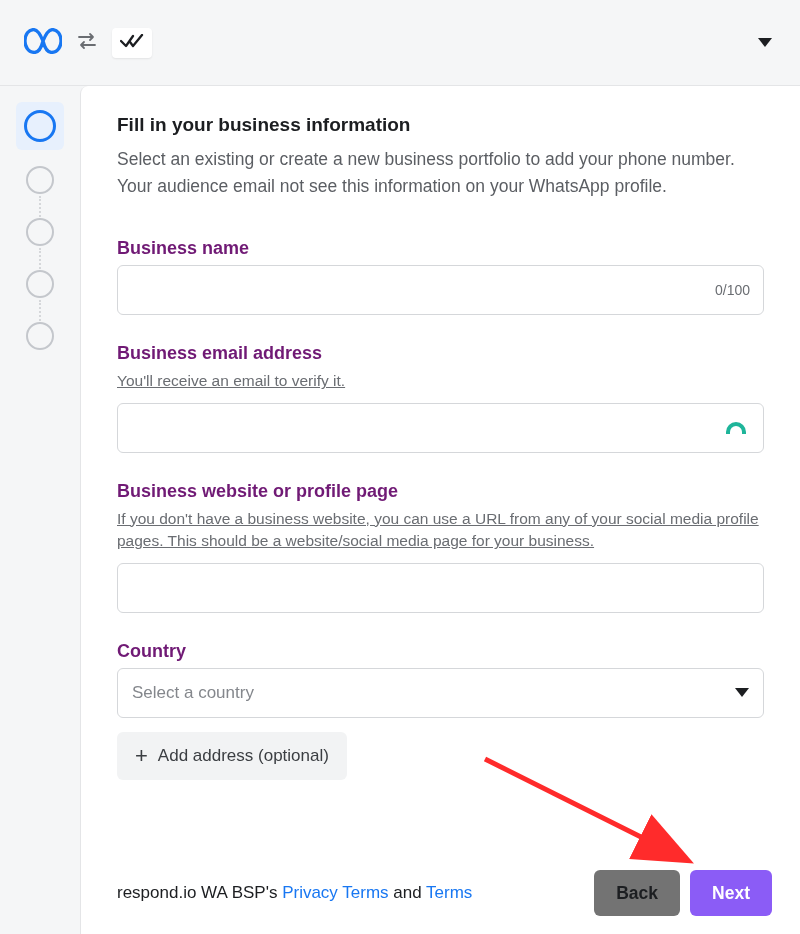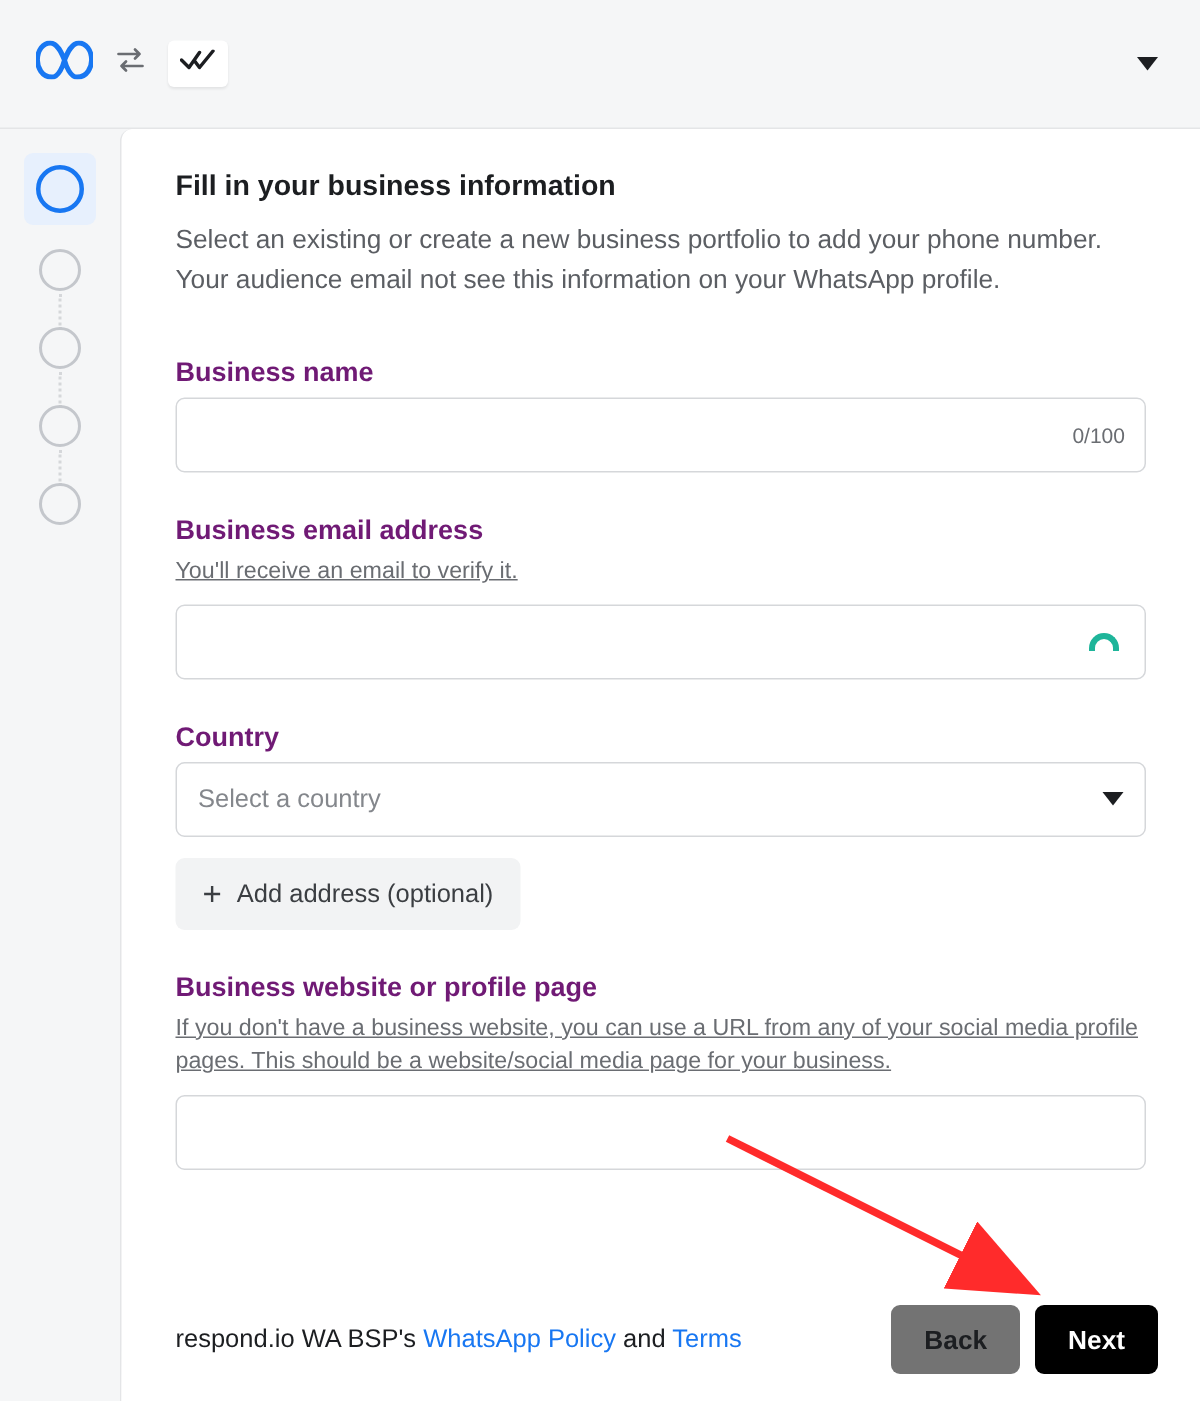--- a/index.html
+++ b/index.html
@@ -192,21 +192,21 @@
       align-items:center;
       justify-content:space-between;
     }
     .policy-text{font-size:17px;color:#1c1e21;}
     .policy-text a{color:#1877f2;text-decoration:none;cursor:pointer;}
     .footer-buttons{display:flex;gap:10px;}
     .btn{
       height:46px;border:none;border-radius:6px;padding:0 22px;font-size:17.5px;font-weight:600;cursor:pointer;
     }
     .btn-back{background:#737373;color:#1c1e21;}
-    .btn-next{background:#000000;color:#ffffff;}
+    .btn-next{background:#8b5cf6;color:#ffffff;}
 
     
     .arrow-svg{position:absolute; pointer-events:none; bottom:40px; right:55px; width:280px; height:150px;}
   </style>
 </head>
 <body>
 
 <div class="header">
   <div class="header-left">
     <span>
@@ -257,42 +257,42 @@
     <div class="field">
       <div class="field-label">Business email address</div>
       <div class="field-help">You'll receive an email to verify it.</div>
       <div class="input-wrap">
         <input class="text-input" value="" style="">
         <span class="nord-icon"></span>
       </div>
     </div>
 
     <div class="field">
+      <div class="field-label">Business website or profile page</div>
+      <div class="field-help">If you don't have a business website, you can use a URL from any of your social media profile pages. This should be a website/social media page for your business.</div>
+      <div class="input-wrap">
+        <input class="text-input" value="" style="">
+      </div>
+    </div>
+
+    <div class="field">
       <div class="field-label">Country</div>
       <div class="select-input">
         <span>Select a country</span>
         <span class="select-caret"></span>
       </div>
       <button class="add-address-btn">
         <span class="plus">+</span>
         <span>Add address (optional)</span>
       </button>
     </div>
 
-    <div class="field">
-      <div class="field-label">Business website or profile page</div>
-      <div class="field-help">If you don't have a business website, you can use a URL from any of your social media profile pages. This should be a website/social media page for your business.</div>
-      <div class="input-wrap">
-        <input class="text-input" value="" style="">
-      </div>
-    </div>
-
     <div class="footer">
       <div class="policy-text">
-        <span>respond.io WA BSP's </span><a>WhatsApp Policy</a><span> and </span><a>Terms</a>
+        <span>respond.io WA BSP's </span><a>Privacy Terms</a><span> and </span><a>Terms</a>
       </div>
       <div class="footer-buttons">
         <button class="btn btn-back">Back</button>
         <button class="btn btn-next">Next</button>
       </div>
     </div>
 
     <svg class="arrow-svg" viewBox="0 0 280 150">
       <defs>
         <marker id="arrowhead" markerWidth="12" markerHeight="10" refX="10" refY="5" orient="auto">

